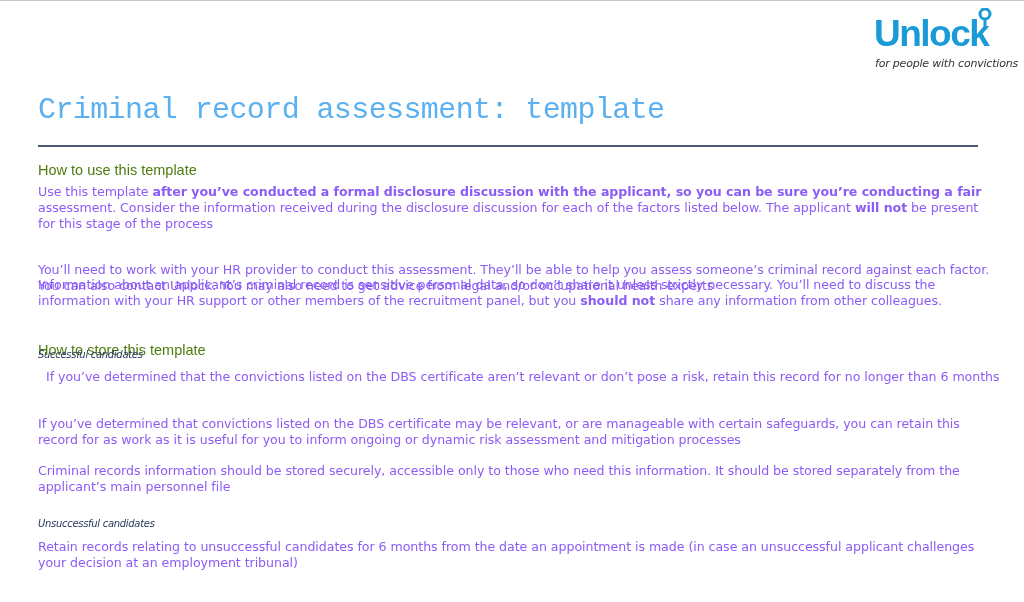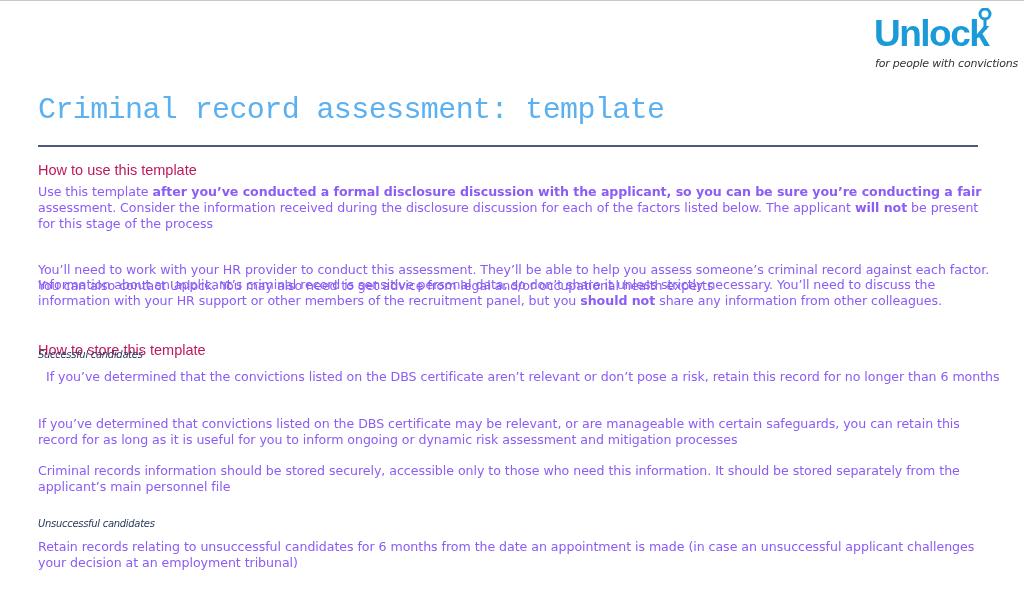--- a/index.html
+++ b/index.html
@@ -23,21 +23,21 @@
   }
   .title {
     position:absolute; left:38px; top:93px;
     font-family:Liberation Mono, monospace; font-weight:200;
     font-size:30px; color:#5bb0f0; letter-spacing:-0.6px; white-space:nowrap;
     font-stretch:condensed;
   }
   .rule { position:absolute; left:38px; top:145px; width:940px; height:2px; background:#4a5a78; }
   .h2 {
     position:absolute; left:38px; font-family:"Liberation Sans", sans-serif;
-    font-size:14.5px; color:#be185d; white-space:nowrap;
+    font-size:14.5px; color:#4d7c0f; white-space:nowrap;
   }
   .sub {
     position:absolute; left:38px; font-size:10px; font-style:italic; color:#2a3a5c;
     white-space:nowrap; letter-spacing:-0.3px;
   }
   .para {
     position:absolute; left:38px; width:960px;
     font-size:12.6px; line-height:16px; color:#8b5cf6; letter-spacing:-0.05px;
   }
   .para b { font-weight:bold; }
@@ -70,18 +70,18 @@
 </div>
 <div class="para" style="top:277px;">
   <span>Information about an applicant’s criminal record is sensitive personal data, so don’t share it unless strictly necessary. You’ll need to discuss the information with your HR support or other members of the recruitment panel, but you </span><b>should not</b><span> share any information from other colleagues.</span>
 </div>
 
 <div class="h2" style="top:342px;">How to store this template</div>
 
 <div class="sub" style="top:349px;">Successful candidates</div>
 
 <div class="para" style="top:369px;margin-left:8px;">If you’ve determined that the convictions listed on the DBS certificate aren’t relevant or don’t pose a risk, retain this record for no longer than 6 months</div>
-<div class="para" style="top:416px;">If you’ve determined that convictions listed on the DBS certificate may be relevant, or are manageable with certain safeguards, you can retain this record for as long as it is useful for you to inform ongoing or dynamic risk assessment and mitigation processes</div>
+<div class="para" style="top:416px;">If you’ve determined that convictions listed on the DBS certificate may be relevant, or are manageable with certain safeguards, you can retain this record for as work as it is useful for you to inform ongoing or dynamic risk assessment and mitigation processes</div>
 <div class="para" style="top:463px;">Criminal records information should be stored securely, accessible only to those who need this information. It should be stored separately from the applicant’s main personnel file</div>
 
 <div class="sub" style="top:518px;">Unsuccessful candidates</div>
 
 <div class="para" style="top:539px;">Retain records relating to unsuccessful candidates for 6 months from the date an appointment is made (in case an unsuccessful applicant challenges your decision at an employment tribunal)</div>
 
 </body></html>

